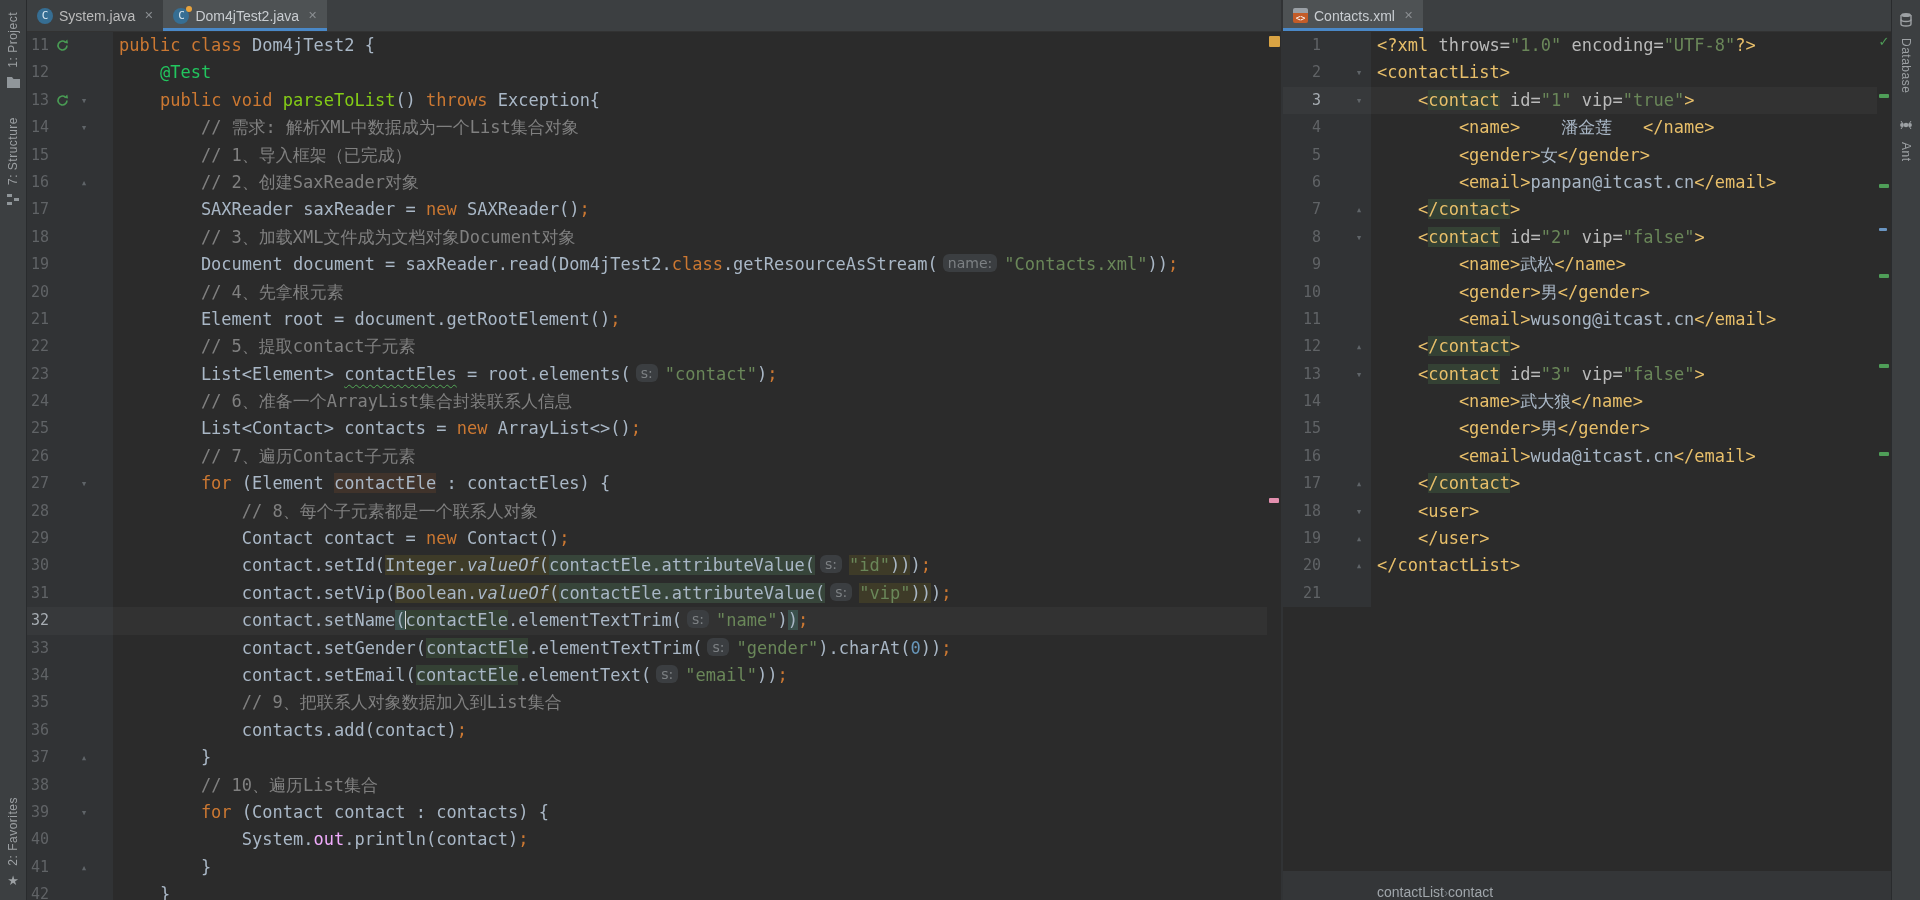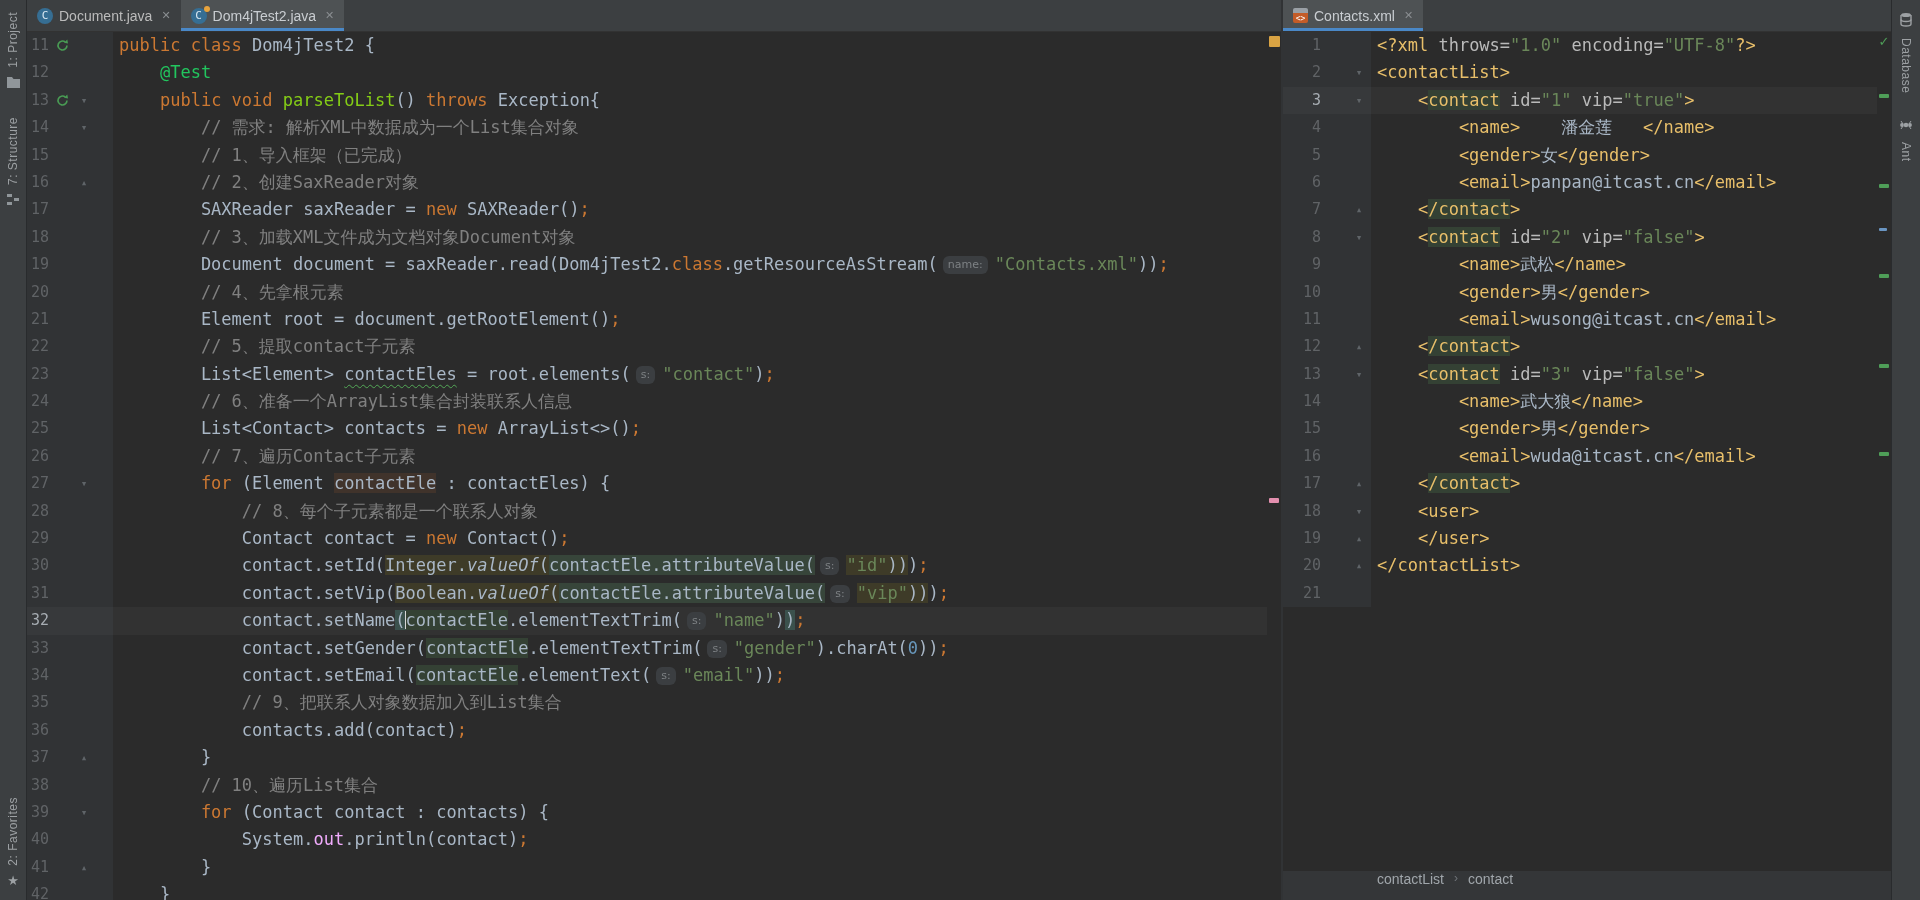--- a/index.html
+++ b/index.html
@@ -68,31 +68,31 @@
   .sg.tag{color:#e8bf6a;}
   .sg.attr{color:#bababa;}
   .sg.txt{color:#a9b7c6;}
   
   .bg-dup{background:#3e3b28;}
   .bg-mix{background:#37453a;}
   .bg-id{background:#344134;}
   .bg-write{background:#40332b;}
   .bg-paren{background:#3b514d;}
   .sq{text-decoration:underline wavy #54a857;text-decoration-thickness:1px;text-underline-offset:4px;}
-  .chip{display:inline-block;background:#3b3e41;color:#7d8184;border-radius:6px;font-size:11px;
+  .chip{display:inline-block;background:#3b3e41;color:#7d8184;border-radius:6px;font-size:14px;
         line-height:16px;padding:1px 5px;margin:0 7px 0 5px;vertical-align:2px;
         font-family:"DejaVu Sans","Liberation Sans",sans-serif;}
   .caret{display:inline-block;width:2px;height:18px;background:#d6d6d6;vertical-align:-3px;margin:0 -1px;}
   
   .stripe{flex:none;width:14px;position:relative;background:#2b2b2b;}
   .smark{position:absolute;left:2px;border-radius:1px;}
   .scheck{position:absolute;left:0;width:14px;text-align:center;font-size:13px;font-weight:bold;}
   
   .breadcrumbs{height:29px;flex:none;background:#343638;border-top:1px solid #2b2b2b;
-               display:flex;align-items:flex-start;gap:10px;padding-left:94px;font-size:14px;color:#a0a6ab;}
+               display:flex;align-items:flex-end;gap:0;padding-left:94px;font-size:14px;color:#a0a6ab;}
   .bc-sep{color:#6e7377;font-size:12px;}
 </style>
 </head>
 <body>
 
 <div class="app">
 
   <div class="tool-strip left">
     <div class="strip-group">
       <div class="strip-btn">
@@ -119,21 +119,21 @@
         <span class="vtext">2: Favorites</span>
         <span class="star-glyph">★</span>
       </div>
     </div>
   </div>
 
   <div class="pane pane-left">
     <div class="tabbar" id="left-tabbar">
         <div class="tab">
           <span class="cls-ic">C</span>
-          <span>Document.java</span>
+          <span>System.java</span>
           <span class="close">✕</span>
         </div>
         <div class="tab active">
           <span class="cls-ic">C<span class="mod-dot"></span></span>
           <span>Dom4jTest2.java</span>
           <span class="close">✕</span>
         </div>
       </div>
     <div class="edbody ed-left">
       <div class="lines" id="left-lines">

